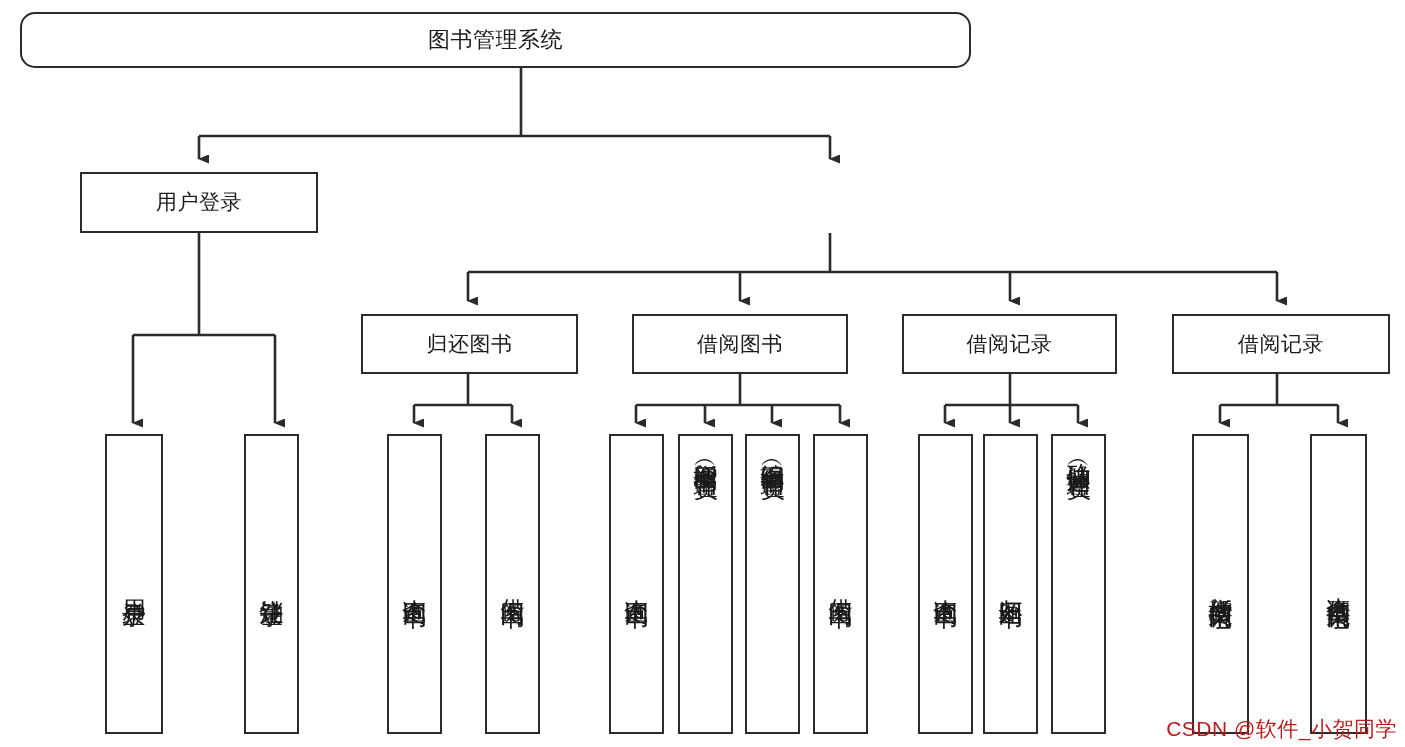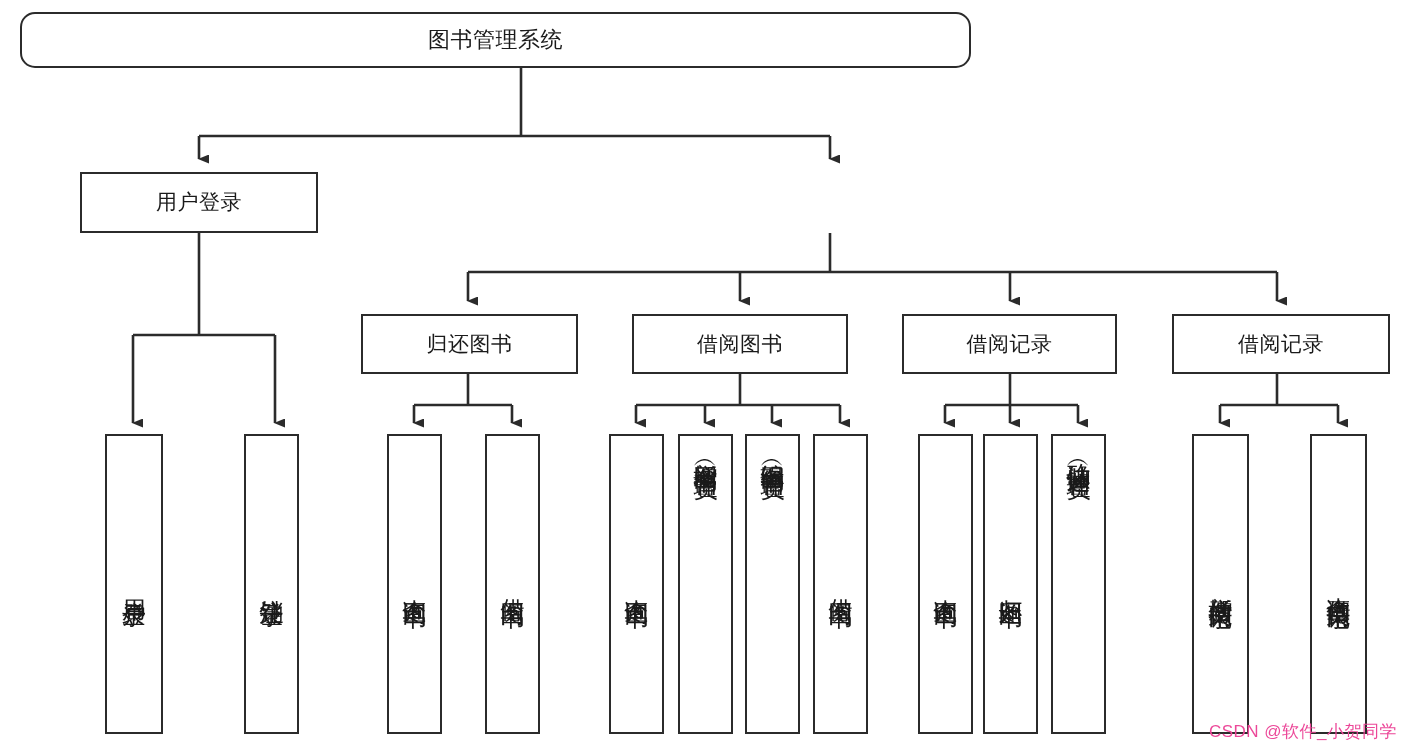--- a/index.html
+++ b/index.html
@@ -62,22 +62,22 @@
     white-space: nowrap;
   }
   .node.v.center {
     align-items: center;
     padding-top: 0;
   }
   .watermark {
     position: absolute;
     right: 8px;
     bottom: 4px;
-    font-size: 17px;
-    color: #ec4899;
+    font-size: 21px;
+    color: #b91c1c;
     z-index: 5;
     white-space: nowrap;
     letter-spacing: 0.5px;
   }
 </style>
 </head>
 <body>
 
 <div id="canvas">
 

